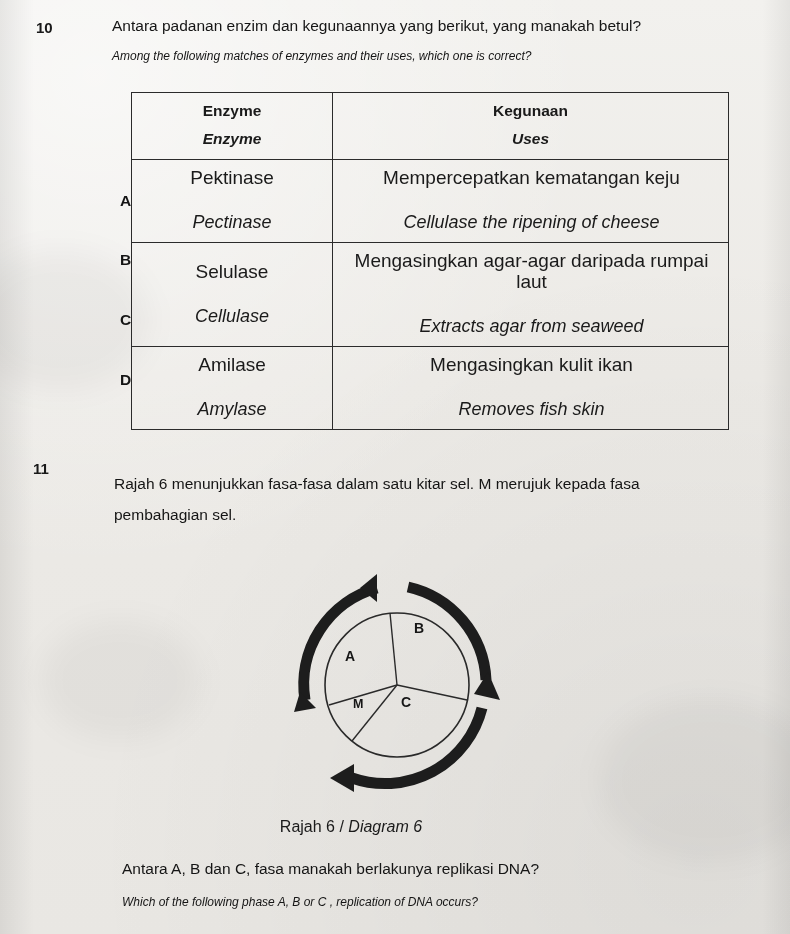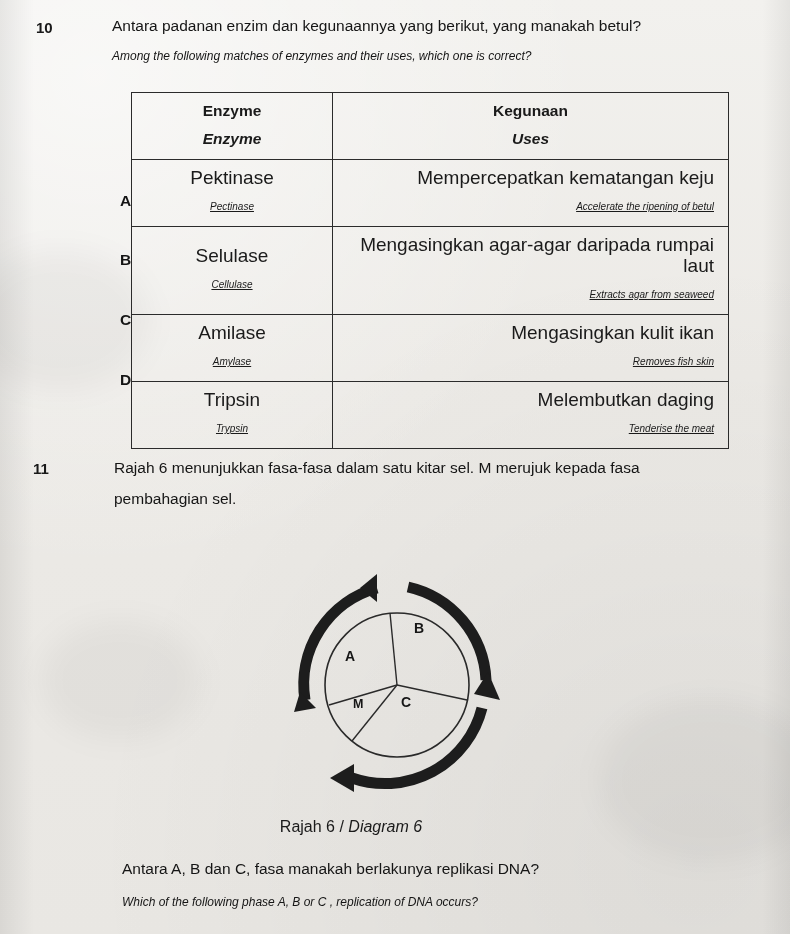--- a/index.html
+++ b/index.html
@@ -99,48 +99,47 @@
     font-weight: bold;
     font-style: italic;
     line-height: 22px;
     margin-top: 6px;
   }
   .cell-my {
     font-size: 19px;
     line-height: 21px;
   }
   .cell-en {
-    font-size: 10px;
+    font-size: 18px;
     line-height: 21px;
     font-style: italic;
-    margin-top: 8px;
-    text-decoration: underline;
+    margin-top: 24px;
   }
   .c-center { text-align: center; }
-  .c-left { text-align: right; padding-left: 16px; }
+  .c-left { text-align: center; padding-left: 16px; }
   .opt-label {
     position: absolute;
     font-size: 15.5px;
     font-weight: bold;
     color: #141414;
     left: 120px;
   }
 
   
   .q11 {
     position: absolute;
     left: 0;
     top: 452px;
     width: 790px;
   }
   .q11 .qnum { left: 33px; top: 8px; }
   .q11-lines {
     position: absolute;
     left: 114px;
-    top: 4px;
+    top: 20px;
     width: 660px;
   }
 
   
   .diagram {
     position: absolute;
     left: 282px;
     top: 560px;
     width: 250px;
     height: 245px;
@@ -229,21 +228,21 @@
         <tr>
           <td>
             <div class="cell-pad c-center">
               <div class="cell-my">Pektinase</div>
               <div class="cell-en">Pectinase</div>
             </div>
           </td>
           <td>
             <div class="cell-pad c-left">
               <div class="cell-my">Mempercepatkan kematangan keju</div>
-              <div class="cell-en">Accelerate the ripening of betul</div>
+              <div class="cell-en">Cellulase the ripening of cheese</div>
             </div>
           </td>
         </tr>
         <tr>
           <td>
             <div class="cell-pad c-center">
               <div class="cell-my">Selulase</div>
               <div class="cell-en">Cellulase</div>
             </div>
           </td>
@@ -258,34 +257,20 @@
           <td>
             <div class="cell-pad c-center">
               <div class="cell-my">Amilase</div>
               <div class="cell-en">Amylase</div>
             </div>
           </td>
           <td>
             <div class="cell-pad c-left">
               <div class="cell-my">Mengasingkan kulit ikan</div>
               <div class="cell-en">Removes fish skin</div>
-            </div>
-          </td>
-        </tr>
-        <tr>
-          <td>
-            <div class="cell-pad c-center">
-              <div class="cell-my">Tripsin</div>
-              <div class="cell-en">Trypsin</div>
-            </div>
-          </td>
-          <td>
-            <div class="cell-pad c-left">
-              <div class="cell-my">Melembutkan daging</div>
-              <div class="cell-en">Tenderise the meat</div>
             </div>
           </td>
         </tr>
       </tbody>
     </table>
   </div>
 
   <div class="opt-label" style="top:192px;">A</div>
   <div class="opt-label" style="top:251px;">B</div>
   <div class="opt-label" style="top:311px;">C</div>

